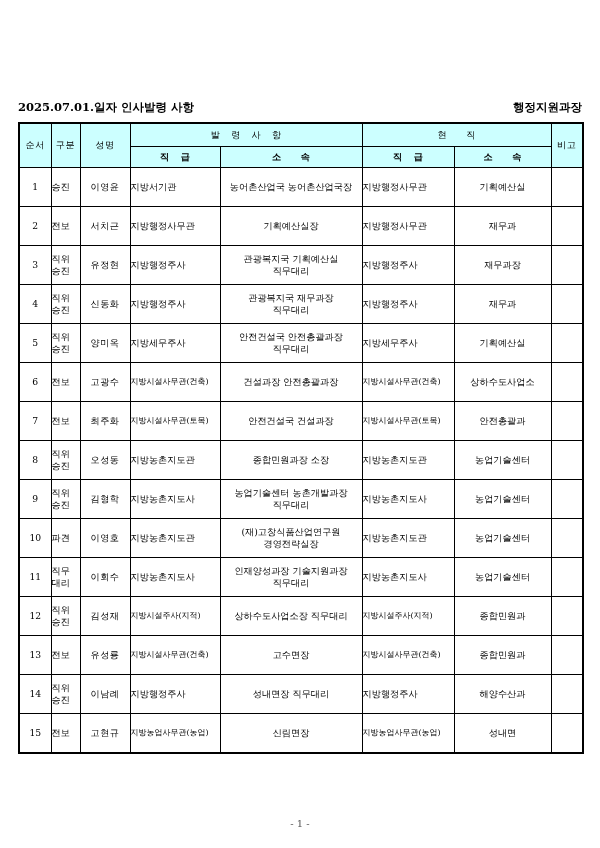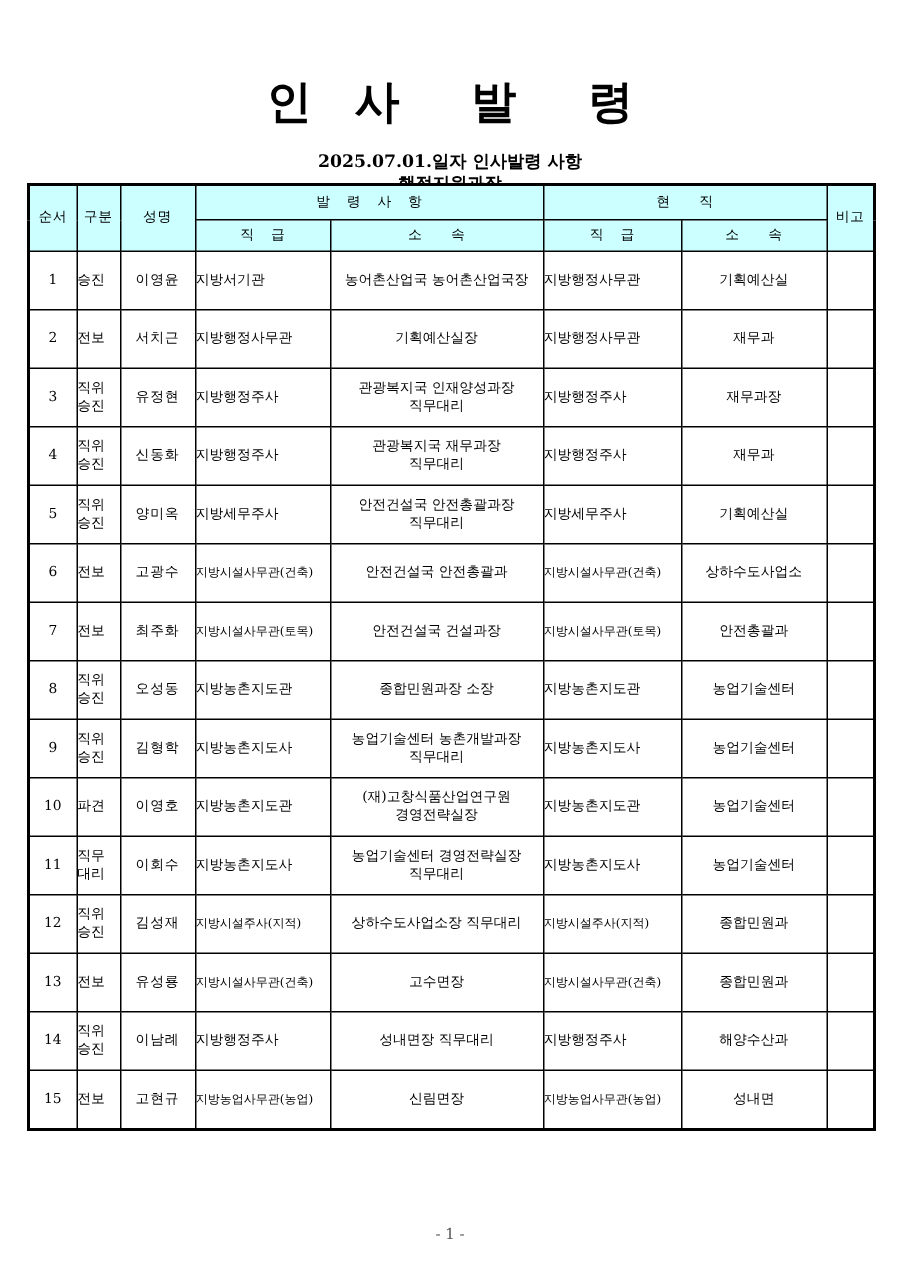--- a/index.html
+++ b/index.html
@@ -42,25 +42,24 @@
   }
 
   
   .subhead {
     position: absolute;
     left: 18px;
     top: 100px;
     width: 564px;
     display: flex;
     justify-content: space-between;
-    align-items: center;
+    align-items: flex-start;
     font-size: 11.5px;
     font-weight: bold;
     font-family: "DejaVu Serif", "Liberation Serif", serif;
-    flex-direction: column;
   }
   .subhead .left  { white-space: pre; }
   .subhead .right { white-space: pre; font-family: Liberation Serif, serif; }
 
   
   .table-wrap {
     position: absolute;
     left: 18px;
     top: 122px;
     width: 564px;
@@ -96,20 +95,21 @@
   thead th.wide-sp {
     letter-spacing: 0.45em;
     text-indent: 0.45em;
   }
   thead th.mid-sp {
     letter-spacing: 0.9em;
     text-indent: 0.9em;
   }
   thead th.sub {
     height: 20px;
+    font-weight: bold;
   }
   thead tr:first-child th {
     border-bottom: 1px solid #000;
   }
 
   
   tbody tr { height: 38px; }
   tbody td { height: 38px; }
 
   td.c-order   { text-align: center; font-size: 9.5px; }
@@ -137,21 +137,20 @@
     color: #555555;
     font-family: "DejaVu Serif", "Liberation Serif", serif;
     white-space: pre;
   }
 </style>
 </head>
 <body>
 
 <div class="page">
 
-  <div class="doc-title">인 사  발  령</div>
 
   <div class="subhead">
     <span class="left">2025.07.01.일자 인사발령 사항</span>
     <span class="right">행정지원과장</span>
   </div>
 
   <div class="table-wrap">
     <table class="pers">
       <colgroup>
         <col style="width:32px">
@@ -199,21 +198,21 @@
             <td class="c-cur-rank cell-lines">지방행정사무관</td>
             <td class="c-cur-dept cell-lines">재무과</td>
             <td class="c-note cell-lines"></td>
           </tr>
           <tr>
             <td class="c-order cell-lines">3</td>
             <td class="c-type cell-lines">직위
 승진</td>
             <td class="c-name cell-lines">유정현</td>
             <td class="c-rank cell-lines">지방행정주사</td>
-            <td class="c-dept cell-lines">관광복지국 인재양성과장
+            <td class="c-dept cell-lines">관광복지국 기획예산실
 직무대리</td>
             <td class="c-cur-rank cell-lines">지방행정주사</td>
             <td class="c-cur-dept cell-lines">재무과장</td>
             <td class="c-note cell-lines"></td>
           </tr>
           <tr>
             <td class="c-order cell-lines">4</td>
             <td class="c-type cell-lines">직위
 승진</td>
             <td class="c-name cell-lines">신동화</td>
@@ -234,21 +233,21 @@
 직무대리</td>
             <td class="c-cur-rank cell-lines">지방세무주사</td>
             <td class="c-cur-dept cell-lines">기획예산실</td>
             <td class="c-note cell-lines"></td>
           </tr>
           <tr>
             <td class="c-order cell-lines">6</td>
             <td class="c-type cell-lines">전보</td>
             <td class="c-name cell-lines">고광수</td>
             <td class="c-rank cell-lines small">지방시설사무관(건축)</td>
-            <td class="c-dept cell-lines">안전건설국 안전총괄과</td>
+            <td class="c-dept cell-lines">건설과장 안전총괄과장</td>
             <td class="c-cur-rank cell-lines small">지방시설사무관(건축)</td>
             <td class="c-cur-dept cell-lines">상하수도사업소</td>
             <td class="c-note cell-lines"></td>
           </tr>
           <tr>
             <td class="c-order cell-lines">7</td>
             <td class="c-type cell-lines">전보</td>
             <td class="c-name cell-lines">최주화</td>
             <td class="c-rank cell-lines small">지방시설사무관(토목)</td>
             <td class="c-dept cell-lines">안전건설국 건설과장</td>
@@ -289,21 +288,21 @@
             <td class="c-cur-rank cell-lines">지방농촌지도관</td>
             <td class="c-cur-dept cell-lines">농업기술센터</td>
             <td class="c-note cell-lines"></td>
           </tr>
           <tr>
             <td class="c-order cell-lines">11</td>
             <td class="c-type cell-lines">직무
 대리</td>
             <td class="c-name cell-lines">이회수</td>
             <td class="c-rank cell-lines">지방농촌지도사</td>
-            <td class="c-dept cell-lines">농업기술센터 경영전략실장
+            <td class="c-dept cell-lines">인재양성과장 기술지원과장
 직무대리</td>
             <td class="c-cur-rank cell-lines">지방농촌지도사</td>
             <td class="c-cur-dept cell-lines">농업기술센터</td>
             <td class="c-note cell-lines"></td>
           </tr>
           <tr>
             <td class="c-order cell-lines">12</td>
             <td class="c-type cell-lines">직위
 승진</td>
             <td class="c-name cell-lines">김성재</td>

